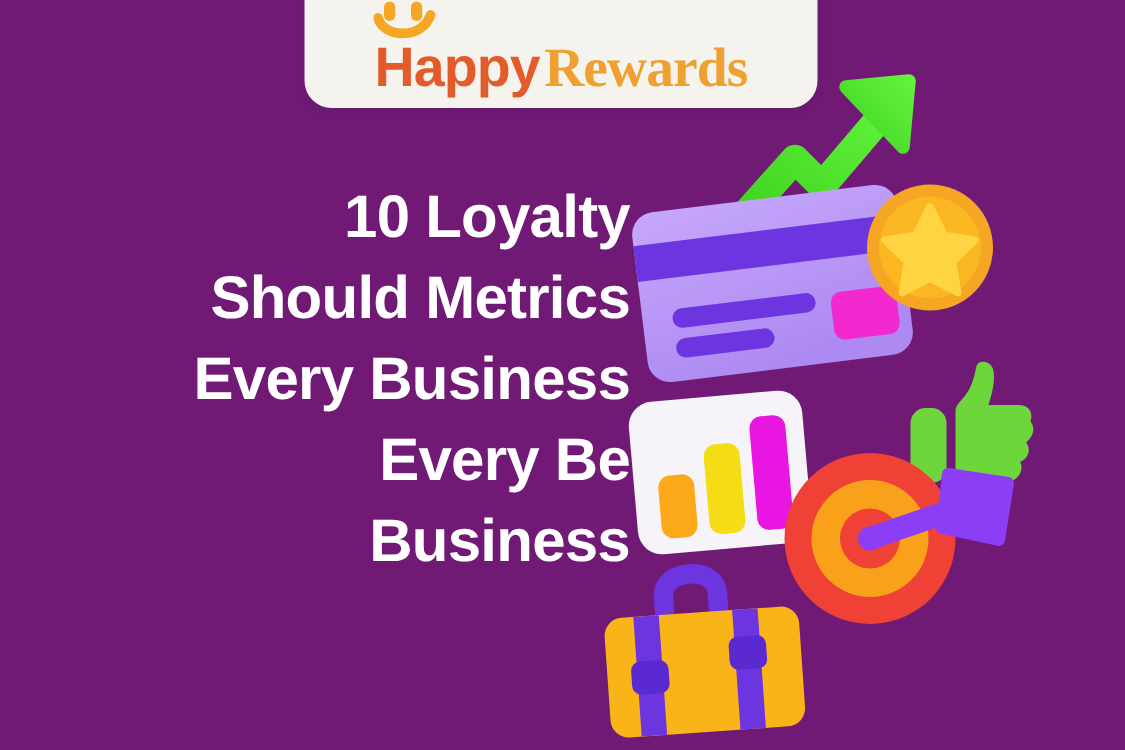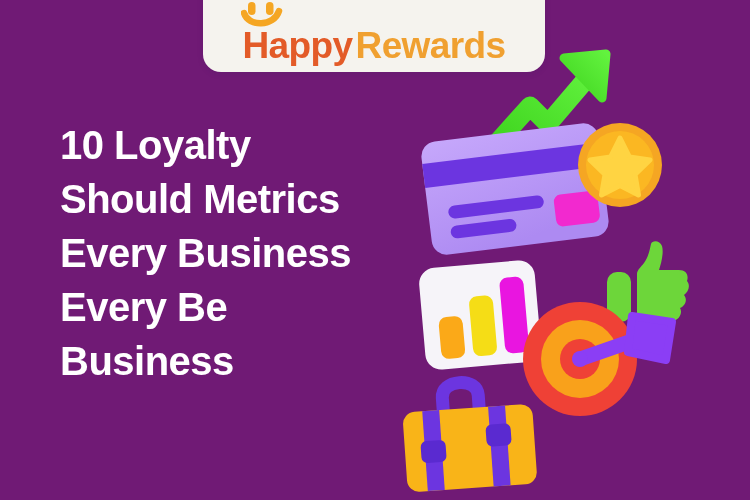--- a/index.html
+++ b/index.html
@@ -33,38 +33,39 @@
     position:relative;
     display:flex;
     align-items:baseline;
     font-weight:700;
     font-size:37px;
     letter-spacing:-0.6px;
     line-height:1;
     white-space:nowrap;
   }
   .logo-happy { color:#e35b28; }
-  .logo-rewards { color:#f0a030; margin-left:3px; }
+  .logo-rewards { color:#f0a030; margin-left:3px;font-family:Liberation Serif, serif; }
   
   #logo-smiley {
     position:absolute;
     left:-1px; top:-25px;
     width:46px; height:26px;
   }
 
   
   #headline {
     position:absolute;
     left:60px; top:118px;
     width:360px;
     color:#ffffff;
     font-size:40px;
     font-weight:700;
     line-height:54px;
     letter-spacing:-0.5px;
+    text-align:right;
   }
   #headline .hl-line { display:block; }
 
   
   #illustration {
     position:absolute;
     left:380px; top:40px;
     width:370px; height:460px;
   }
   .art { position:absolute; }

